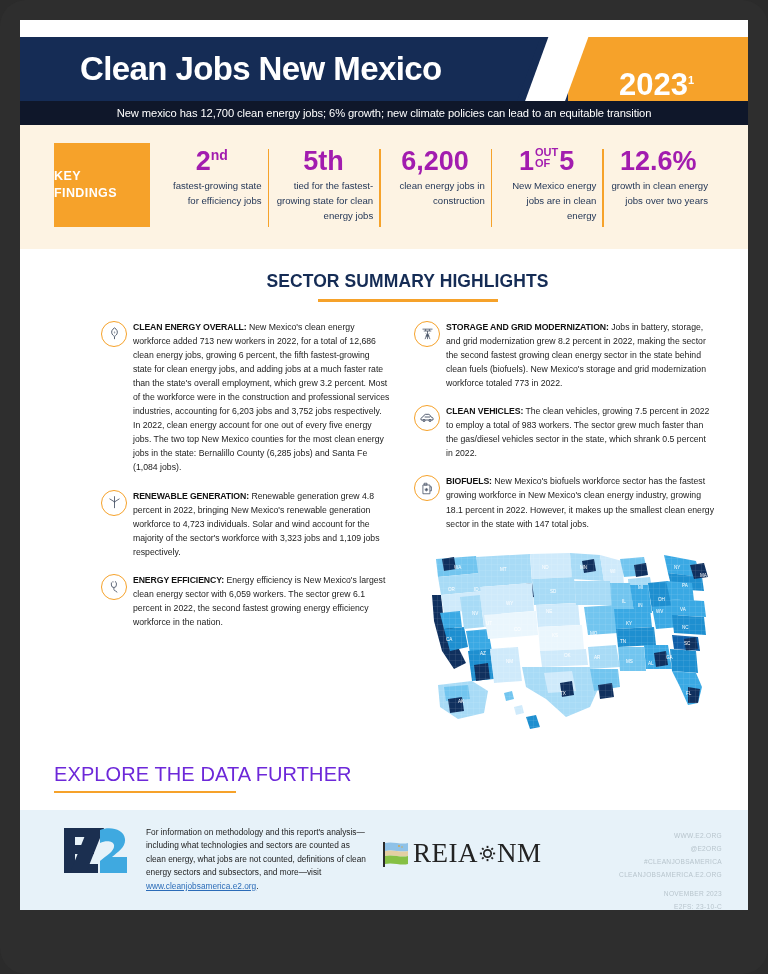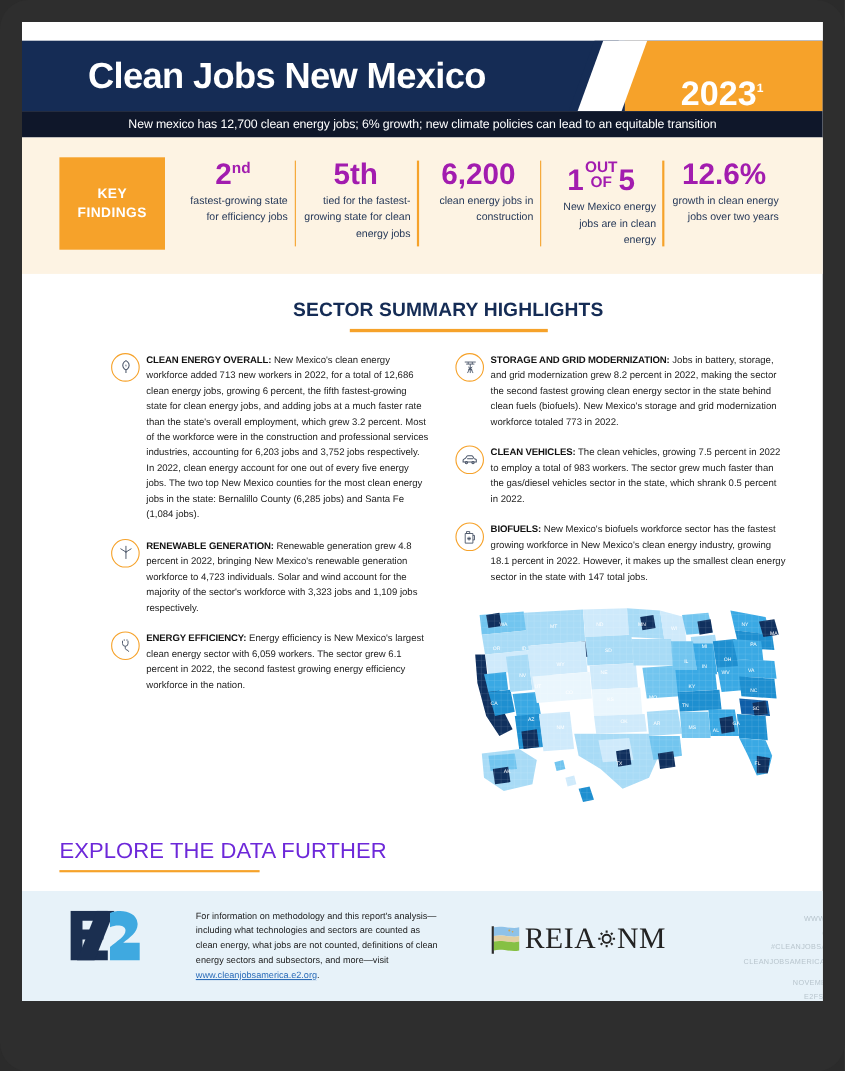--- a/index.html
+++ b/index.html
@@ -80,21 +80,21 @@
     background: #fdf3e3;
     padding: 18px 34px 22px 34px;
     display: flex; align-items: center;
   }
   .kf-box {
     flex: 0 0 96px;
     height: 84px;
     background: #f6a22a;
     color: #ffffff;
     display: flex; flex-direction: column;
-    align-items: center; justify-content: center;
+    align-items: flex-start; justify-content: center;
     font-size: 12.5px; font-weight: bold;
     letter-spacing: 0.4px;
     line-height: 1.35;
     margin-right: 6px;
   }
   .kf-items { display: flex; flex: 1 1 auto; }
   .kf-item {
     flex: 1 1 0;
     text-align: center;
     padding: 0 6px;
@@ -110,24 +110,24 @@
     color: #a21caf;
     font-size: 27px;
     font-weight: bold;
     line-height: 1.05;
     margin-bottom: 4px;
     white-space: nowrap;
   }
   .kf-stat sup { font-size: 14px; vertical-align: super; }
   .kf-stat .oo {
     display: inline-block;
-    font-size: 14px;
+    font-size: 11px;
     line-height: 1.0;
     vertical-align: 3px;
-    text-align: center;
+    text-align: left;
     margin: 0 1px;
   }
   .kf-desc {
     color: #253858;
     font-size: 9.6px;
     line-height: 1.55;
     text-align: right;
   }
 
   
@@ -208,21 +208,20 @@
   
   .footer {
     position: absolute;
     left: 0; bottom: 0;
     width: 728px;
     height: 100px;
     background: #e7f2f9;
     display: flex;
     align-items: flex-start;
     padding: 16px 26px 0 44px;
-    gap: 32px;
   }
   .ft-e2 { flex: 0 0 74px; margin-top: 2px; }
   .ft-text {
     flex: 0 0 220px;
     margin-left: 8px;
     font-size: 8.3px;
     line-height: 1.62;
     color: #1c1c1c;
   }
   .ft-reia {

